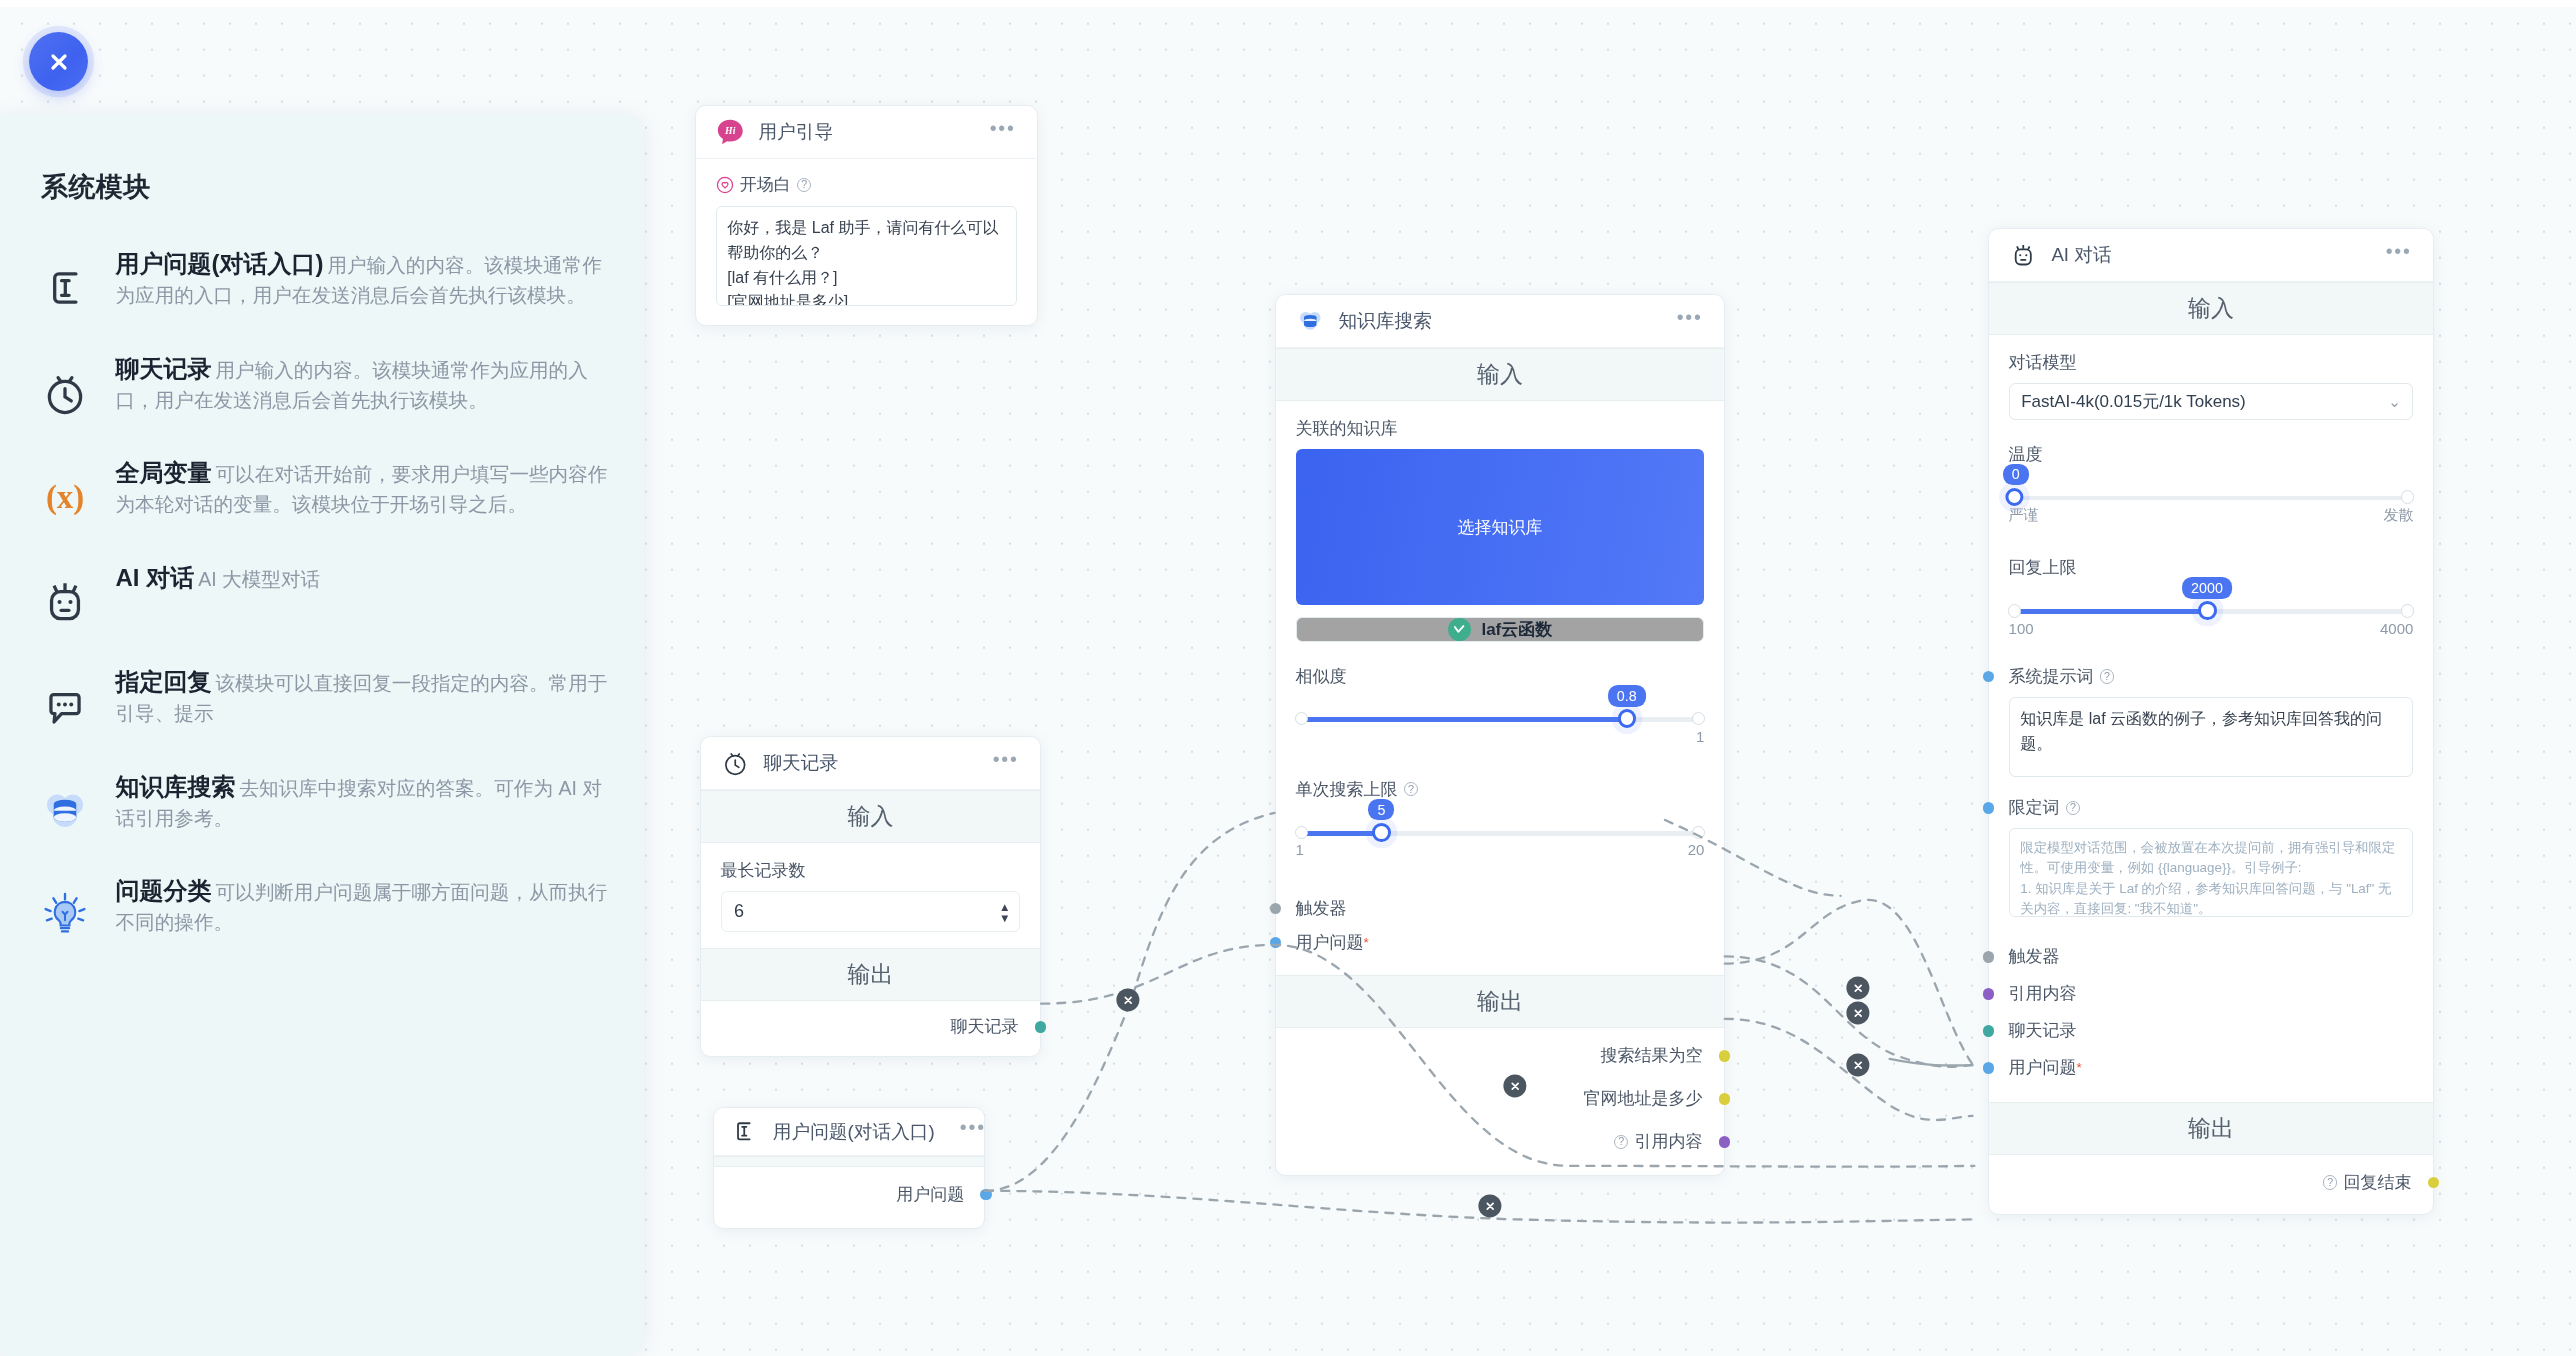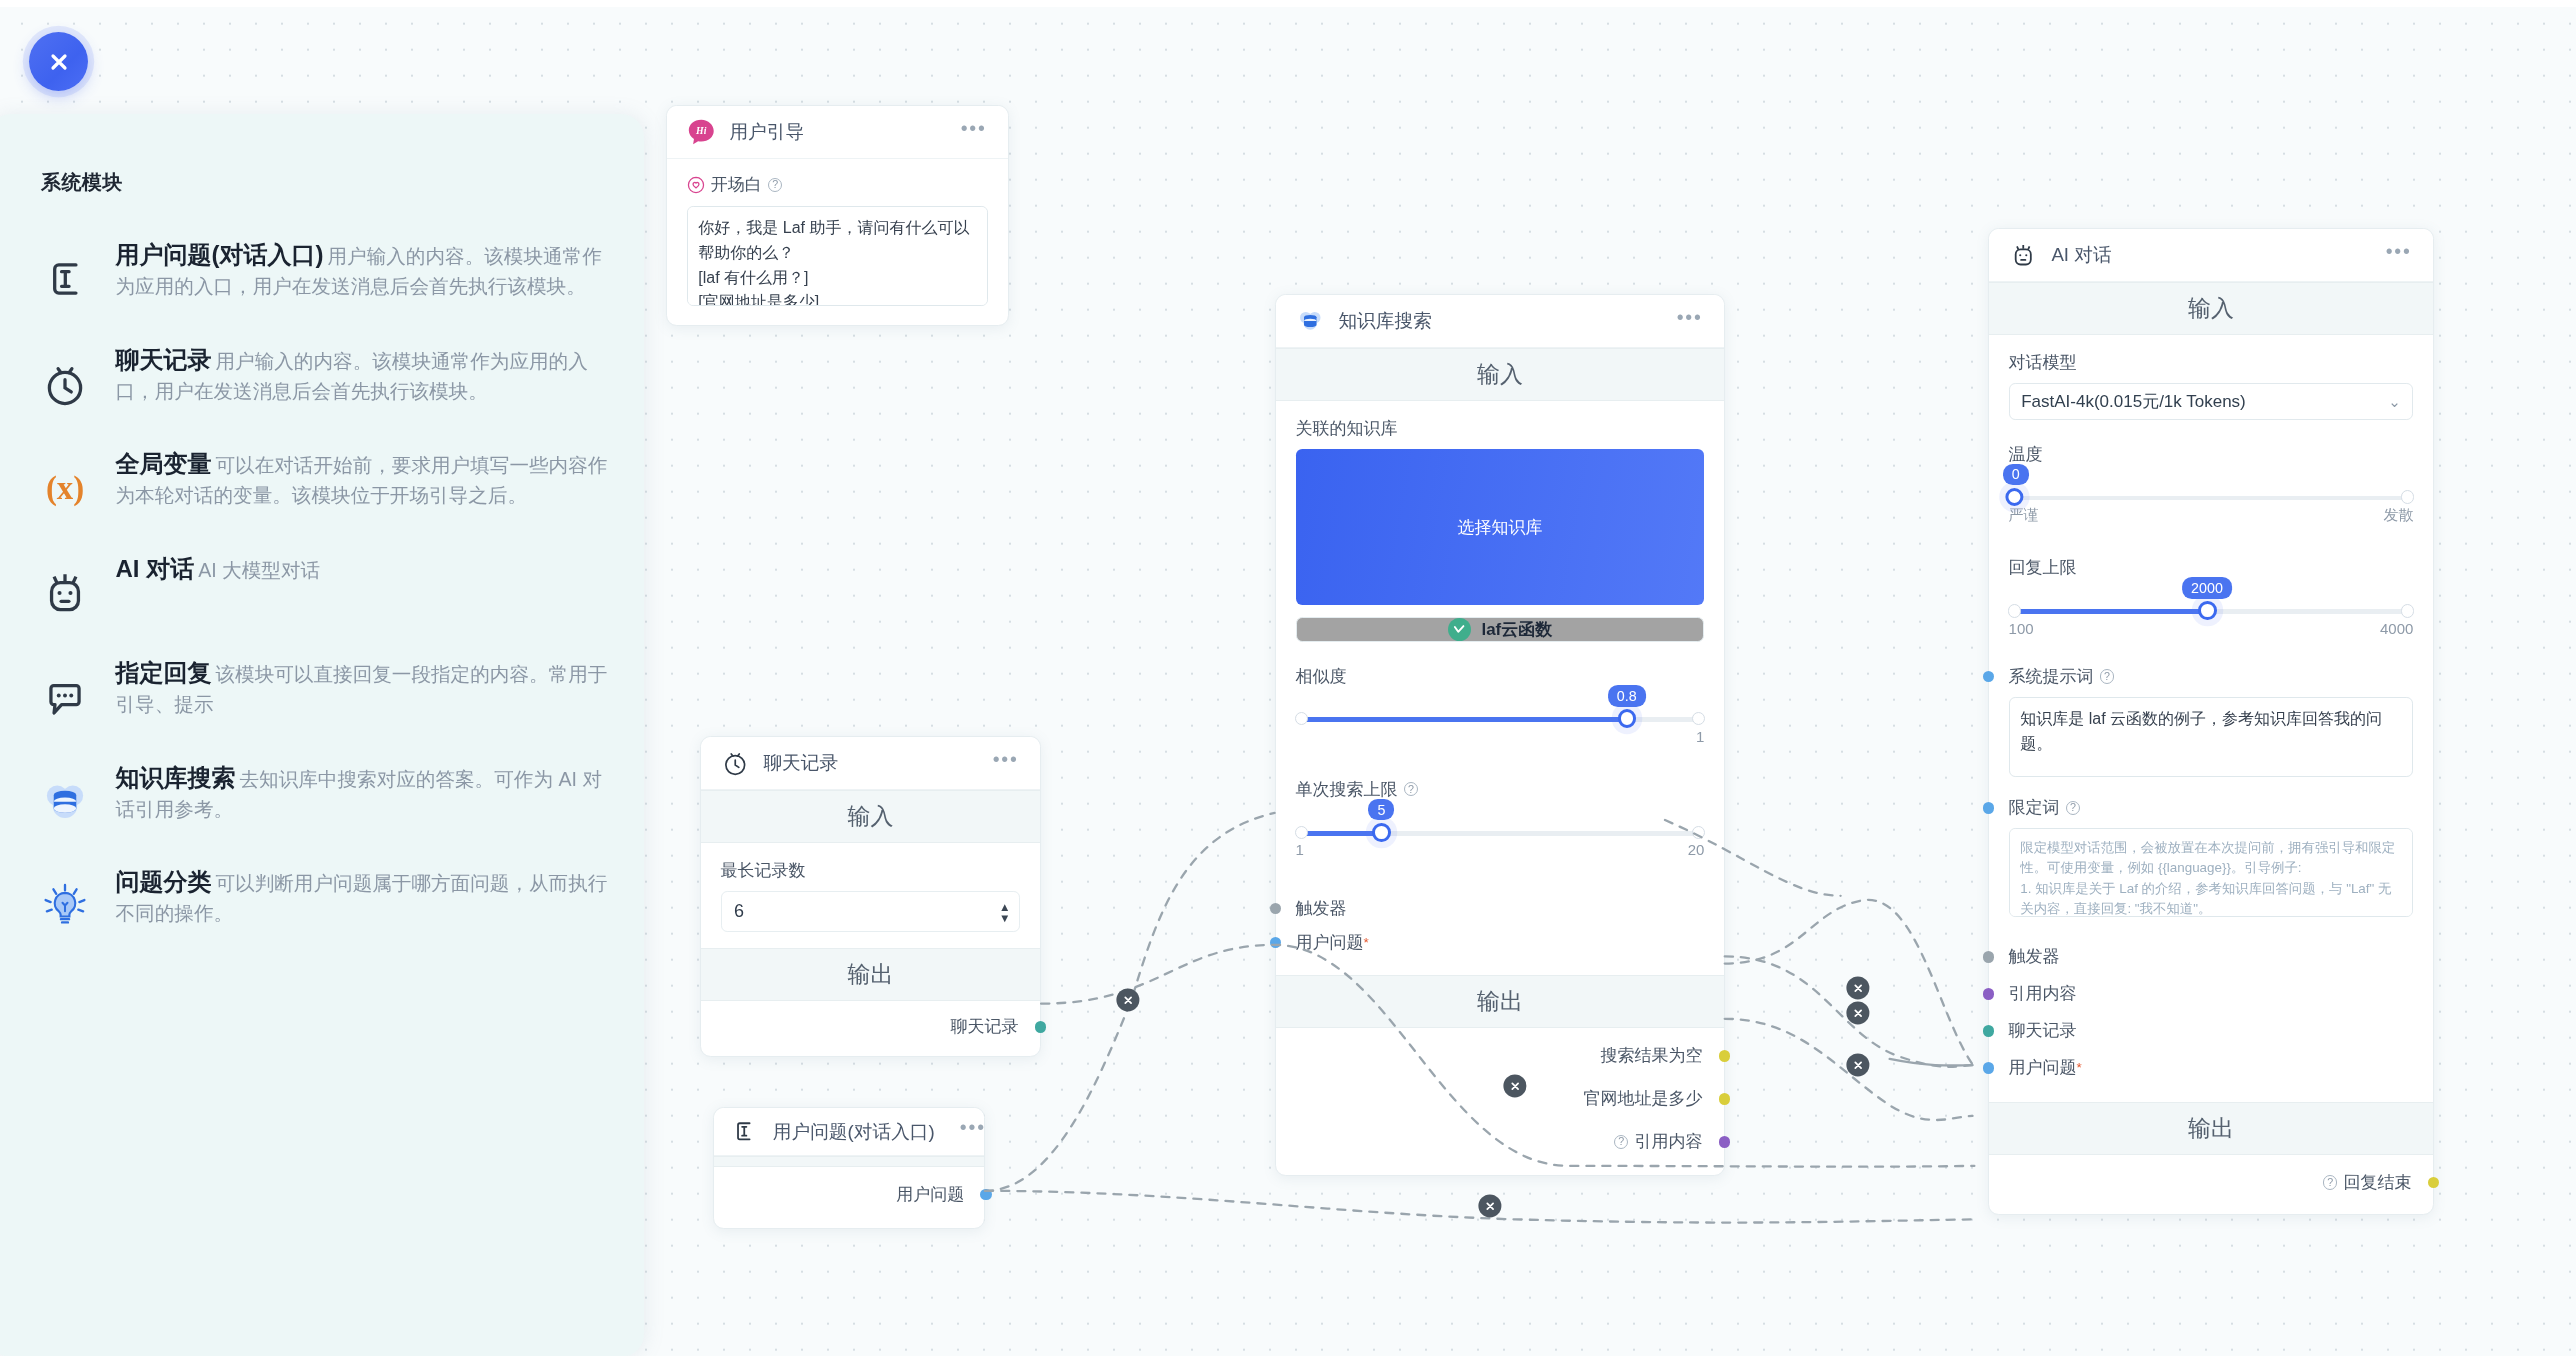--- a/index.html
+++ b/index.html
@@ -35,21 +35,21 @@
     position: absolute; left: -12.5px; top: 114px;
     width: 656px; height: 1243px;
     background: #edf7f7;
     border-radius: 23px;
     box-shadow: 1.8px 0 19.6px rgba(120,150,160,.13);
     padding: 39px 32px 0 41px;
     overflow: hidden;
     z-index: 30;
   }
   #sidebar-title {
-    font-size: 20px; font-weight: bold; color: #1f2733;
+    font-size: 27px; font-weight: bold; color: #1f2733;
     letter-spacing: 0.4px; margin: 16px 0 0 12.5px;
   }
   .mod-list { margin-top: 43px; }
   .mod-item {
     display: flex; align-items: flex-start; gap: 23px;
     padding: 0 0 0 9px; margin-bottom: 37px; cursor: grab;
   }
   .mod-icon {
     flex: 0 0 55px; width: 55px; height: 55px;
     display: flex; align-items: center; justify-content: center;
@@ -236,21 +236,21 @@
     <svg viewBox="0 0 16 16">
         <path d="M4 4 L12 12 M12 4 L4 12" stroke="#fff" stroke-width="2.4" stroke-linecap="round"></path>
       </svg>
   </div>
   <div class="xbtn" style="left:1858px;top:1065px;">
     <svg viewBox="0 0 16 16">
         <path d="M4 4 L12 12 M12 4 L4 12" stroke="#fff" stroke-width="2.4" stroke-linecap="round"></path>
       </svg>
   </div>
 
-  <div class="node" style="left:666px;top:105px;width:343px;">
+  <div class="node" style="left:695px;top:105px;width:343px;">
     <div class="node-head">
       <span class="hicon">
         <svg viewBox="0 0 32 32">
           <path d="M16 2C8 2 2 7.2 2 13.8c0 4 2.3 7.5 5.8 9.7l-.9 5.9 5.6-3.3c1.1.2 2.3.3 3.5.3 8 0 14-5.2 14-11.8S24 2 16 2z" fill="#d8438f"></path>
           <text x="16" y="18.5" font-size="11" font-style="italic" font-weight="bold" fill="#fff" text-anchor="middle" font-family="Liberation Serif, serif">Hi</text>
         </svg>
       </span>
       <span class="node-title">用户引导</span>
       <span class="node-dots">•••</span>
     </div>

